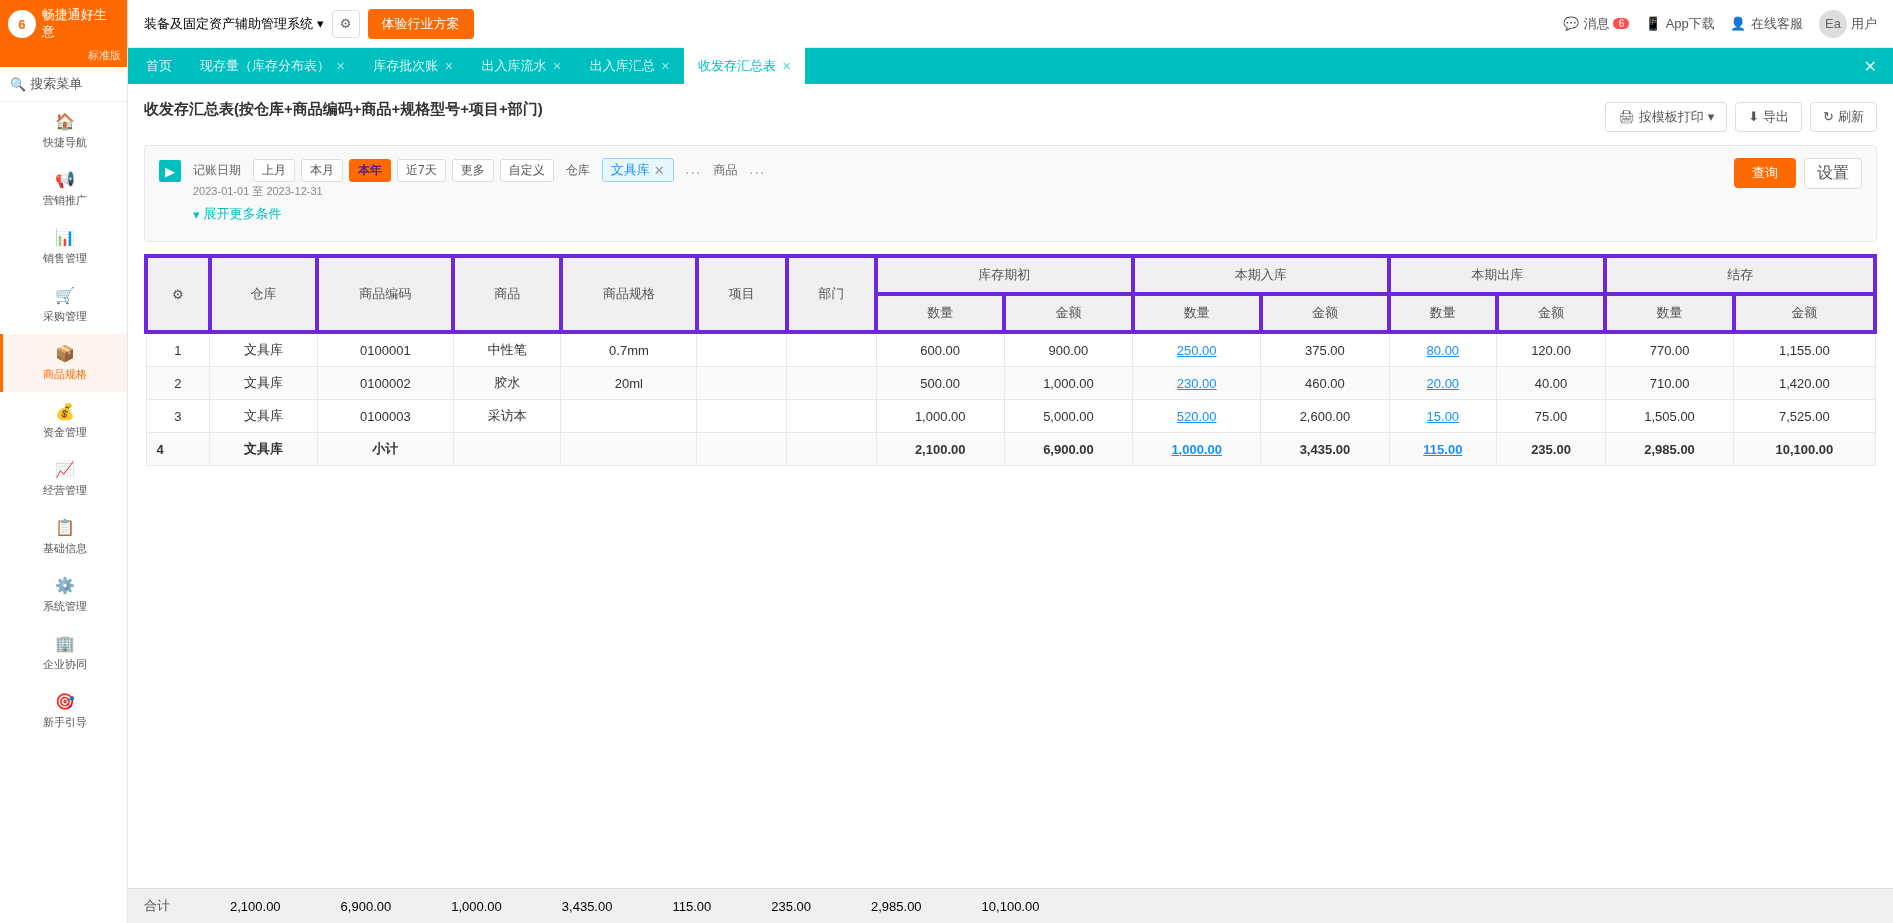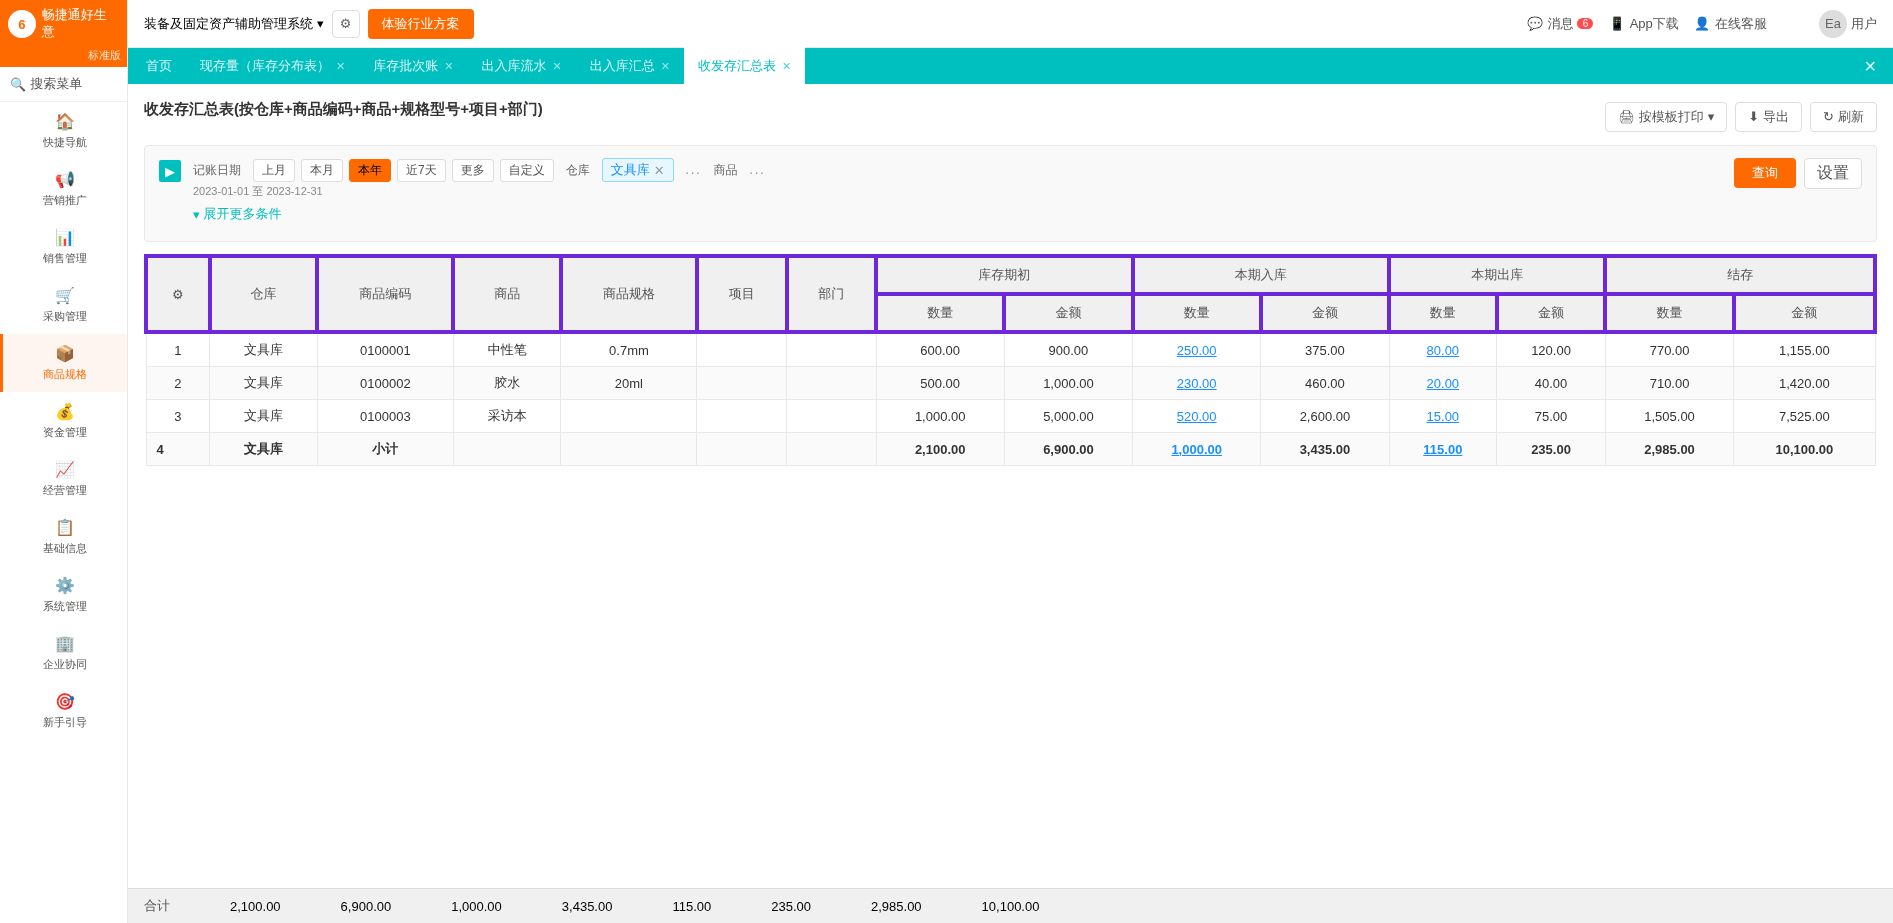--- a/index.html
+++ b/index.html
@@ -22,21 +22,21 @@
 
     
     .top-header { background: #fff; height: 48px; display: flex; align-items: center; padding: 0 16px; border-bottom: 1px solid #e8e8e8; justify-content: space-between; flex-shrink: 0; }
     .top-header-left { display: flex; align-items: center; gap: 8px; }
     .system-dropdown { display: flex; align-items: center; gap: 4px; cursor: pointer; }
     .gear-btn { width: 28px; height: 28px; border: 1px solid #ddd; border-radius: 4px; display: flex; align-items: center; justify-content: center; cursor: pointer; color: #666; }
     .trial-btn { background: #ff6a00; color: #fff; border: none; padding: 6px 14px; border-radius: 4px; cursor: pointer; font-size: 13px; }
     .top-header-right { display: flex; align-items: center; gap: 16px; color: #555; }
     .header-action { display: flex; align-items: center; gap: 4px; cursor: pointer; font-size: 12px; }
     .badge { background: #ff4d4f; color: #fff; border-radius: 8px; font-size: 10px; padding: 0 4px; min-width: 16px; text-align: center; }
-    .user-avatar { width: 28px; height: 28px; background: #ddd; border-radius: 50%; display: flex; align-items: center; justify-content: center; font-size: 11px; color: #666; margin-left: 36px; }
+    .user-avatar { width: 28px; height: 28px; background: #ddd; border-radius: 50%; display: flex; align-items: center; justify-content: center; font-size: 11px; color: #666; }
 
     
     .tabs-bar { background: #00bfbf; display: flex; align-items: center; height: 36px; padding: 0 4px; flex-shrink: 0; }
     .tab { display: flex; align-items: center; gap: 6px; padding: 0 14px; height: 51px; cursor: pointer; color: rgba(255,255,255,0.85); font-size: 13px; white-space: nowrap; }
     .tab.active { background: #fff; color: #00bfbf; border-radius: 4px 4px 0 0; }
     .tab-close { font-size: 11px; opacity: 0.7; }
     .tabs-close-all { margin-left: auto; color: rgba(255,255,255,0.85); cursor: pointer; padding: 0 12px; font-size: 16px; }
 
     
     .page-content { flex: 1; background: #fff; overflow: auto; padding: 16px; }
@@ -45,21 +45,21 @@
     .page-title { font-size: 15px; font-weight: bold; color: #333; margin-bottom: 14px; }
 
     
     .filter-bar { display: flex; align-items: flex-start; gap: 12px; padding: 12px 14px; background: #f9f9f9; border: 1px solid #e8e8e8; border-radius: 4px; margin-bottom: 12px; }
     .filter-toggle { background: #00bfbf; color: #fff; width: 22px; height: 22px; display: flex; align-items: center; justify-content: center; cursor: pointer; border-radius: 2px; flex-shrink: 0; margin-top: 2px; }
     .filter-main { flex: 1; }
     .filter-row { display: flex; align-items: center; gap: 12px; flex-wrap: wrap; }
     .filter-label { color: #666; font-size: 12px; white-space: nowrap; }
     .date-filter { display: flex; align-items: center; gap: 6px; }
     .date-btn { padding: 2px 8px; border: 1px solid #ddd; border-radius: 3px; cursor: pointer; font-size: 12px; color: #555; background: #fff; }
-    .date-btn.active { background: #ff6a00; color: #000000; border-color: #ff6a00; }
+    .date-btn.active { background: #ff6a00; color: #4c1d95; border-color: #ff6a00; font-weight: bold; }
     .date-range { font-size: 11px; color: #888; margin-top: 2px; }
     .warehouse-tag { display: flex; align-items: center; gap: 4px; background: #e6f7ff; border: 1px solid #91d5ff; border-radius: 3px; padding: 2px 8px; font-size: 12px; color: #1890ff; }
     .warehouse-tag .close { cursor: pointer; color: #999; }
     .filter-dots { color: #888; font-size: 12px; cursor: pointer; letter-spacing: 2px; }
     .expand-btn { display: flex; align-items: center; gap: 4px; color: #00bfbf; font-size: 12px; cursor: pointer; padding: 6px 0; }
     .query-btn { background: #ff6a00; color: #fff; border: none; padding: 6px 18px; border-radius: 4px; cursor: pointer; font-size: 13px; white-space: nowrap; }
     .settings-btn { background: #fff; color: #555; border: 1px solid #ddd; padding: 4px 12px; border-radius: 4px; cursor: pointer; font-size: 16px; }
     .action-btn { display: flex; align-items: center; gap: 4px; padding: 5px 12px; border: 1px solid #ddd; border-radius: 4px; cursor: pointer; background: #fff; font-size: 12px; color: #555; }
 
     

